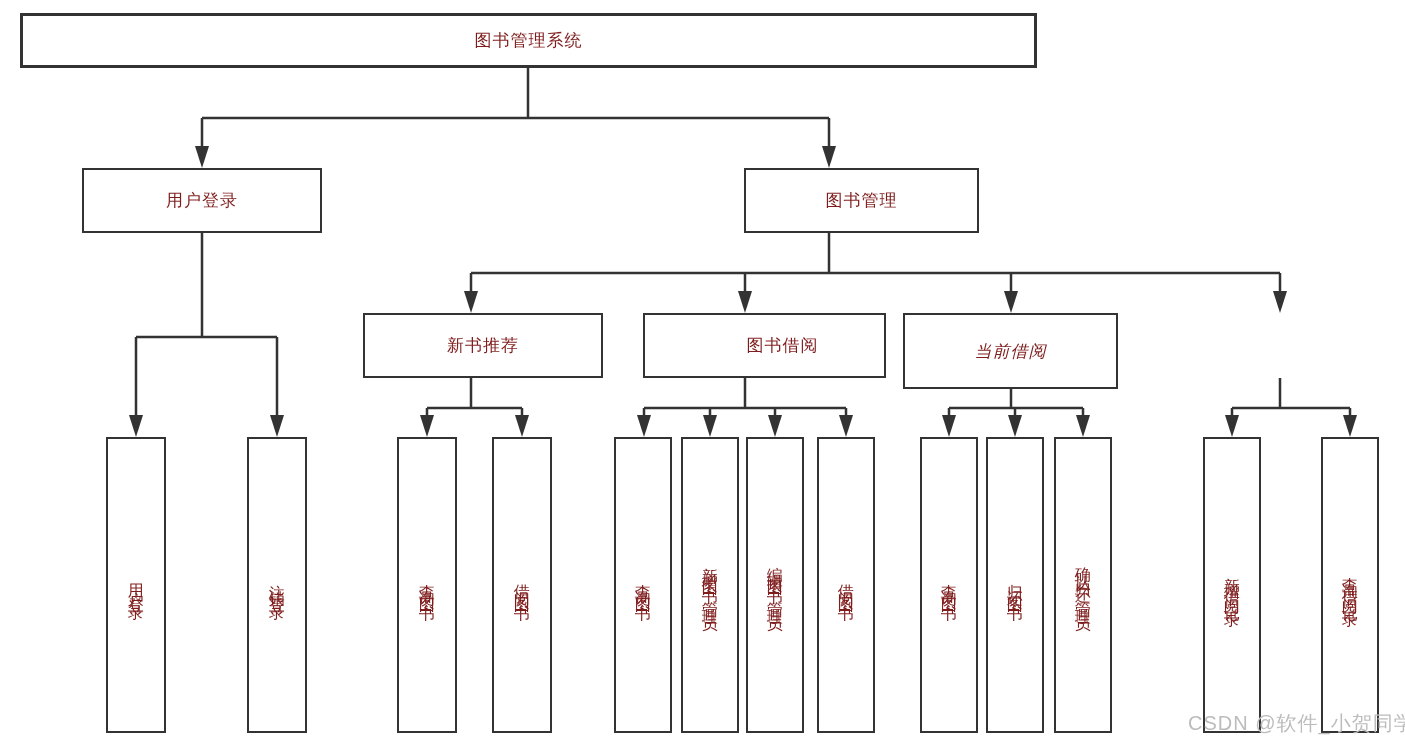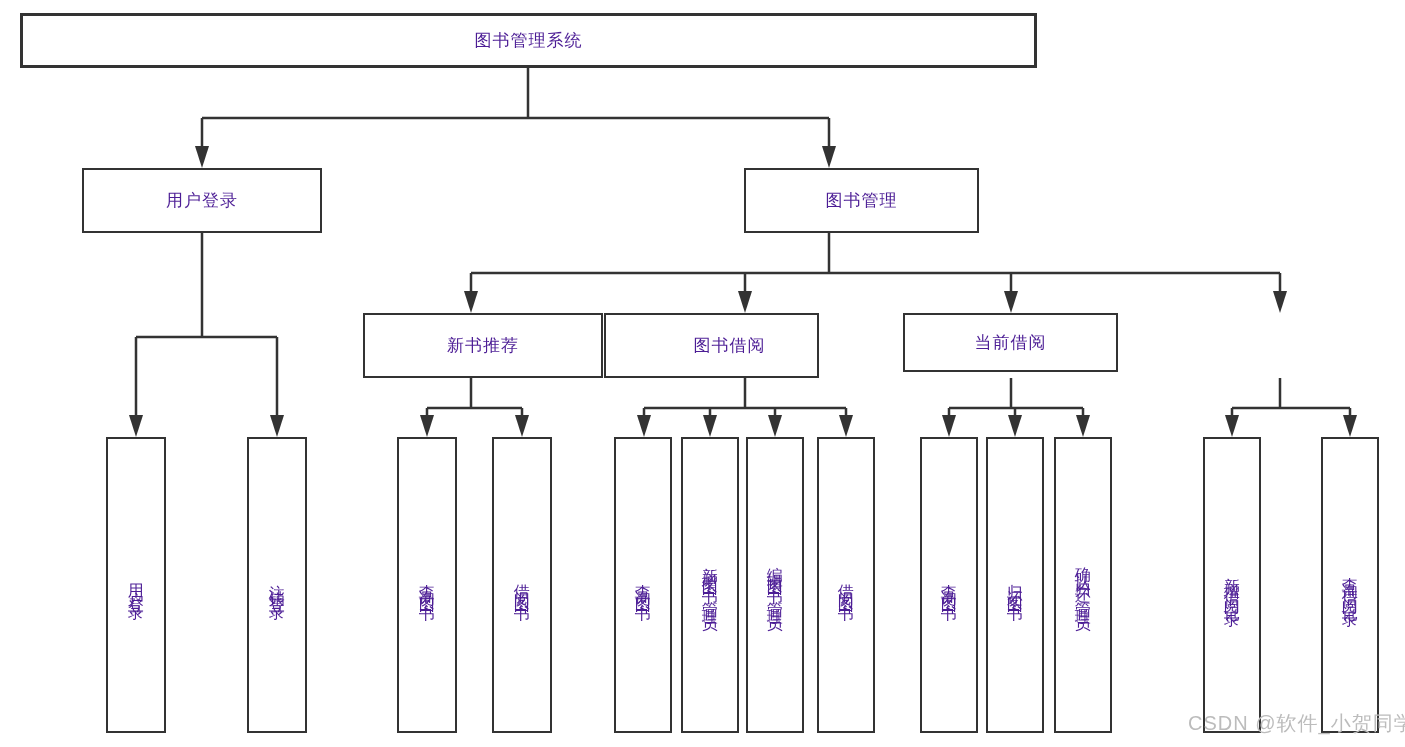--- a/index.html
+++ b/index.html
@@ -1,20 +1,20 @@
 <!DOCTYPE html>
 <html><head>
 <meta charset="utf-8">
 <style>
   html,body{margin:0;padding:0;background:#ffffff;}
   body{font-family:"Liberation Sans","DejaVu Sans",sans-serif;}
   .stage{position:relative;width:1405px;height:747px;background:#ffffff;overflow:hidden;}
   .wires{position:absolute;left:0;top:0;width:1405px;height:747px;z-index:1;}
   .node{position:absolute;box-sizing:border-box;background:#ffffff;border:2px solid #333333;
-        display:flex;align-items:center;justify-content:center;color:#4c1d95;z-index:2;}
+        display:flex;align-items:center;justify-content:center;color:#7f1d1d;z-index:2;}
   .node.root{border-width:3px;}
   .h-node{font-size:17px;letter-spacing:1px;}
   .v-node{font-size:16px;}
   .v-node .vtext{writing-mode:vertical-rl;text-orientation:mixed;letter-spacing:7px;line-height:1.1;}
   .watermark{position:absolute;z-index:3;font-size:20px;color:#bcbcbc;letter-spacing:1px;white-space:nowrap;}
 </style>
 </head>
 <body>
 
 <div class="stage">
@@ -66,24 +66,24 @@
   <div class="node h-node" style="left:82px;top:168px;width:240px;height:65px;">
     <span>用户登录</span>
   </div>
   <div class="node h-node" style="left:712px;top:168px;width:235px;height:65px;margin-left:32px;">
     <span>图书管理</span>
   </div>
 
   <div class="node h-node" style="left:363px;top:313px;width:240px;height:65px;">
     <span>新书推荐</span>
   </div>
-  <div class="node h-node" style="left:604px;top:313px;width:215px;height:65px;padding-left:36px;">
+  <div class="node h-node" style="left:643px;top:313px;width:243px;height:65px;padding-left:36px;">
     <span>图书借阅</span>
   </div>
-  <div class="node h-node" style="left:903px;top:313px;width:215px;height:59px;">
+  <div class="node h-node" style="left:903px;top:313px;width:215px;height:76px;font-style:italic;">
     <span>当前借阅</span>
   </div>
 
   <div class="node v-node" style="left:106px;top:437px;width:60px;height:296px;">
     <span class="vtext">用户登录</span>
   </div>
   <div class="node v-node" style="left:247px;top:437px;width:60px;height:296px;">
     <span class="vtext">注销登录</span>
   </div>
 

